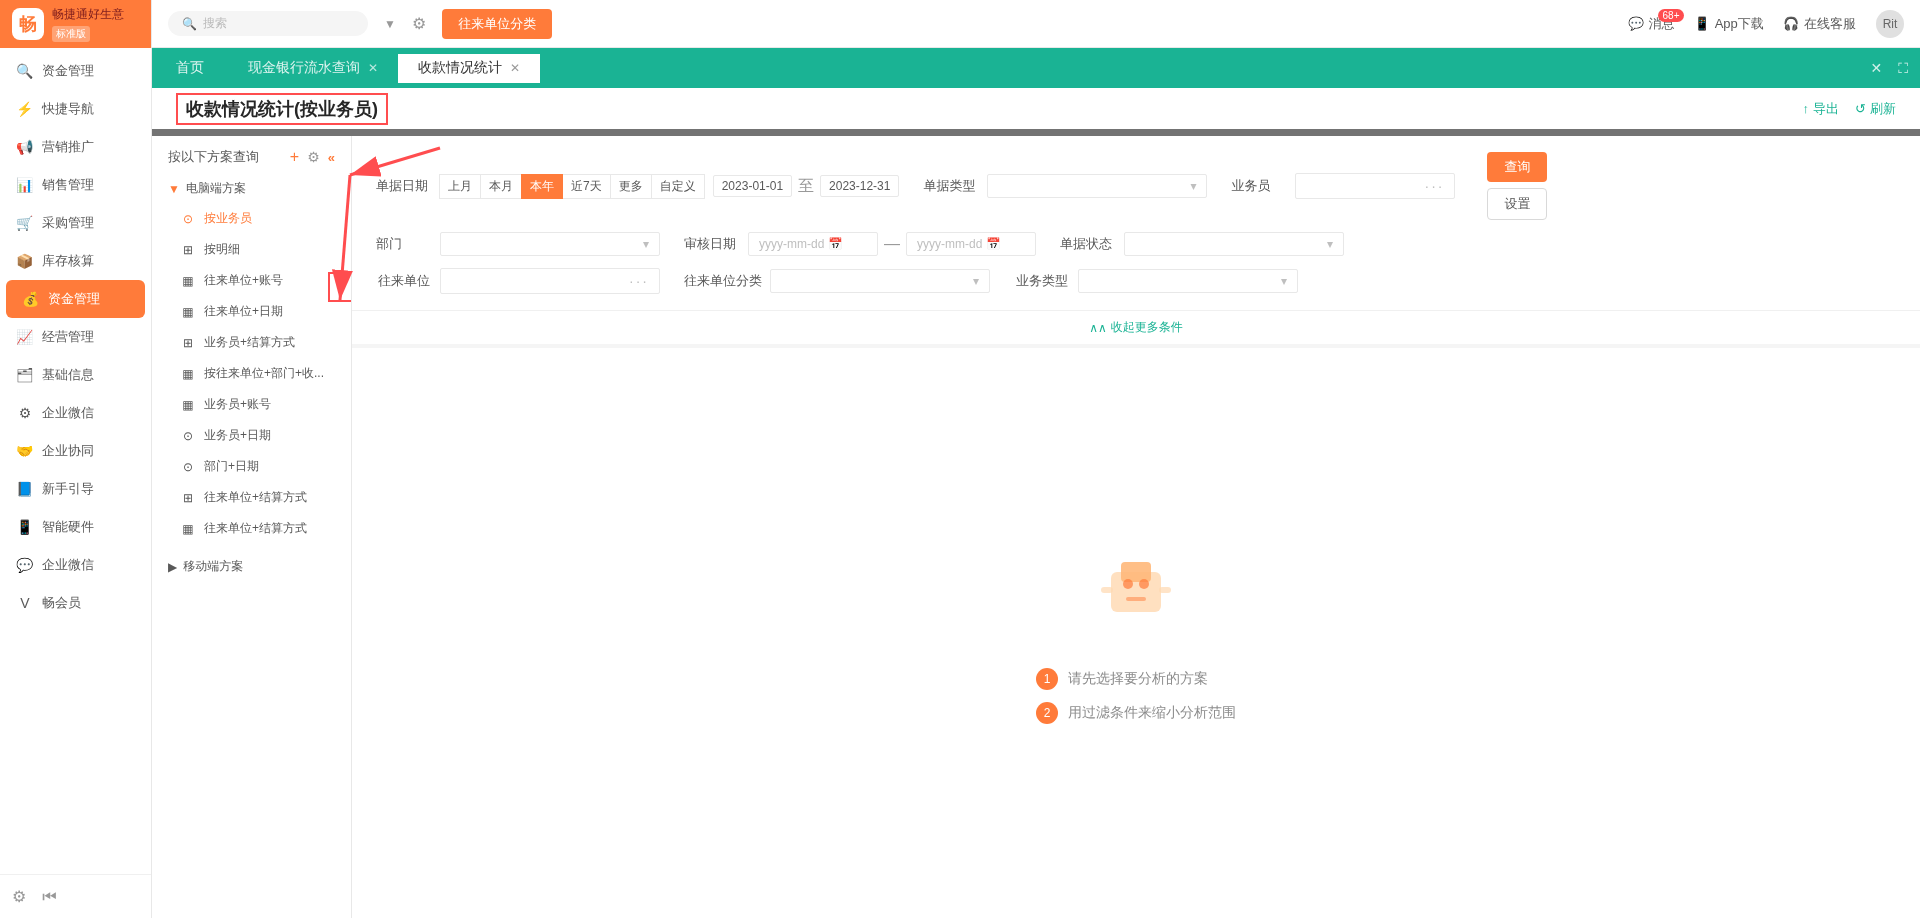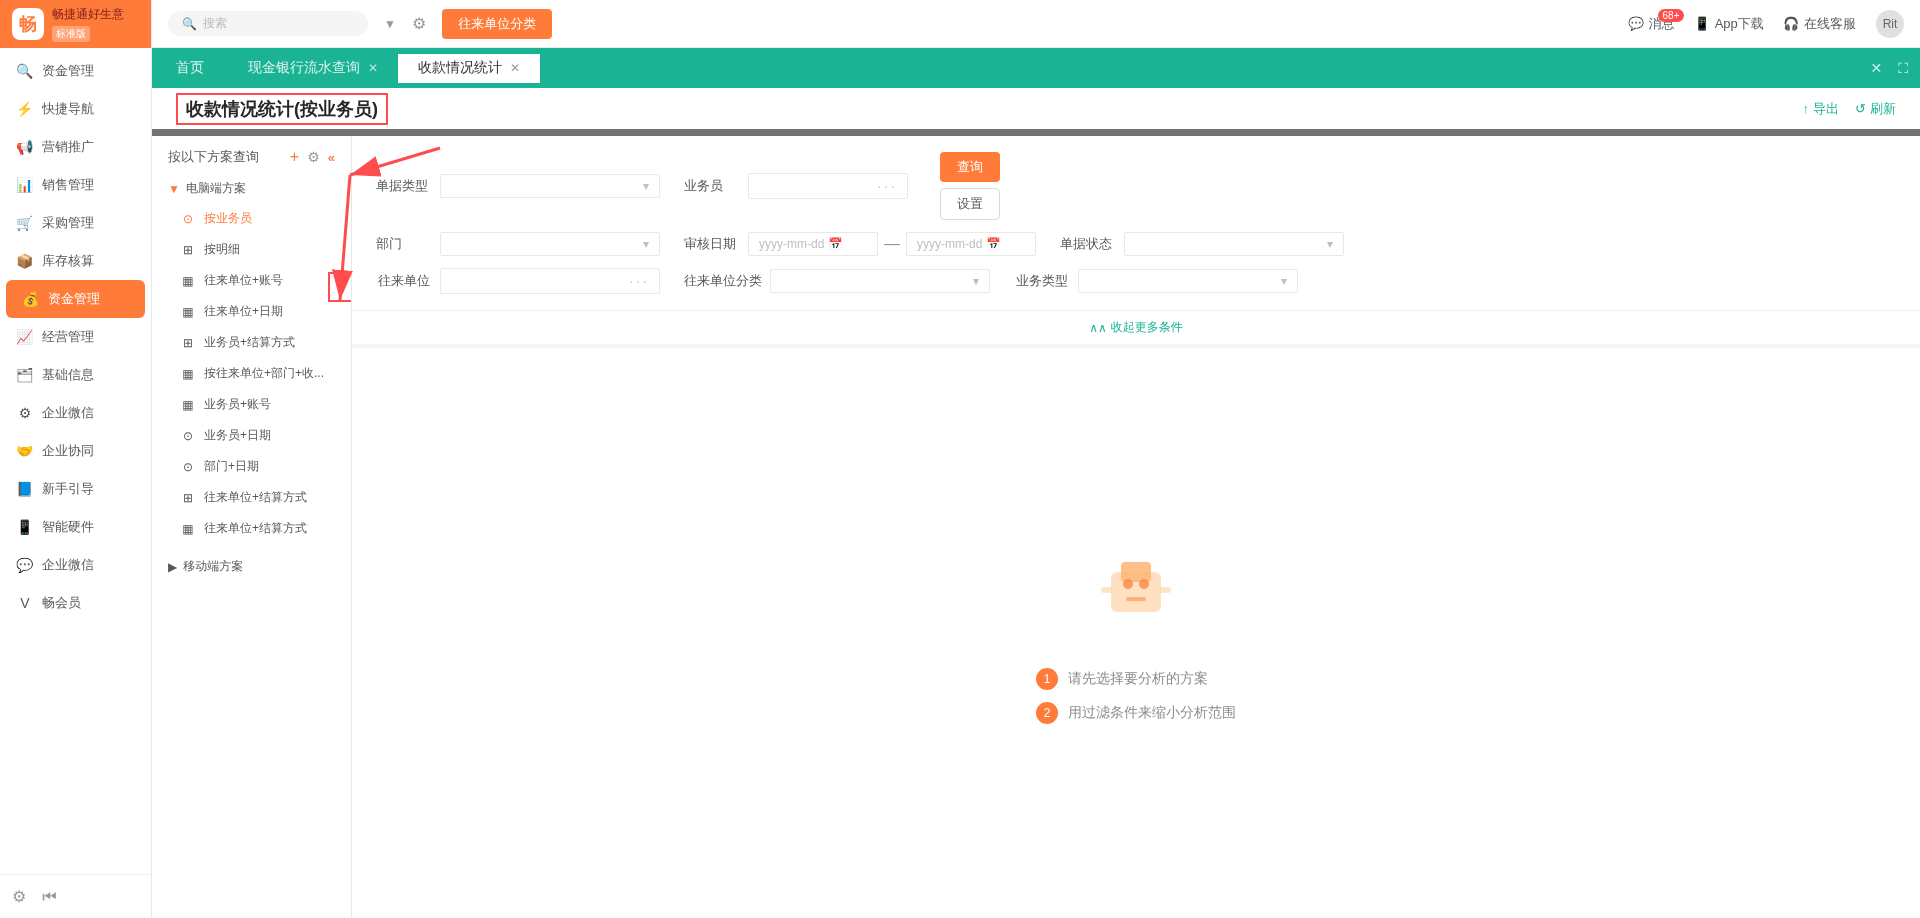--- a/index.html
+++ b/index.html
@@ -454,20 +454,36 @@
 
       <div style="position:absolute;top:136px;left:176px;width:58px;height:30px;border:2px solid #ff4d4f;pointer-events:none;"></div>
     </div>
 
     <div class="right-panel">
 
       <div class="filter-area">
 
         <div class="filter-row">
           <div class="filter-item">
+            <span class="filter-label">单据日期</span>
+            <div class="date-tabs">
+              <div class="date-tab">上月</div>
+              <div class="date-tab">本月</div>
+              <div class="date-tab active">本年</div>
+              <div class="date-tab">近7天</div>
+              <div class="date-tab">更多</div>
+              <div class="date-tab">自定义</div>
+            </div>
+            <div class="date-input">
+              <span class="date-val">2023-01-01</span>
+              <span class="date-sep">至</span>
+              <span class="date-val">2023-12-31</span>
+            </div>
+          </div>
+          <div class="filter-item">
             <span class="filter-label">单据类型</span>
             <div class="filter-select filter-select-wide">
               <span style="color:#bfbfbf;font-size:12px;"></span>
               <span class="chev">▾</span>
             </div>
           </div>
           <div class="filter-item">
             <span class="filter-label">业务员</span>
             <div class="filter-select">
               <span style="color:#bfbfbf;font-size:12px;"></span>

